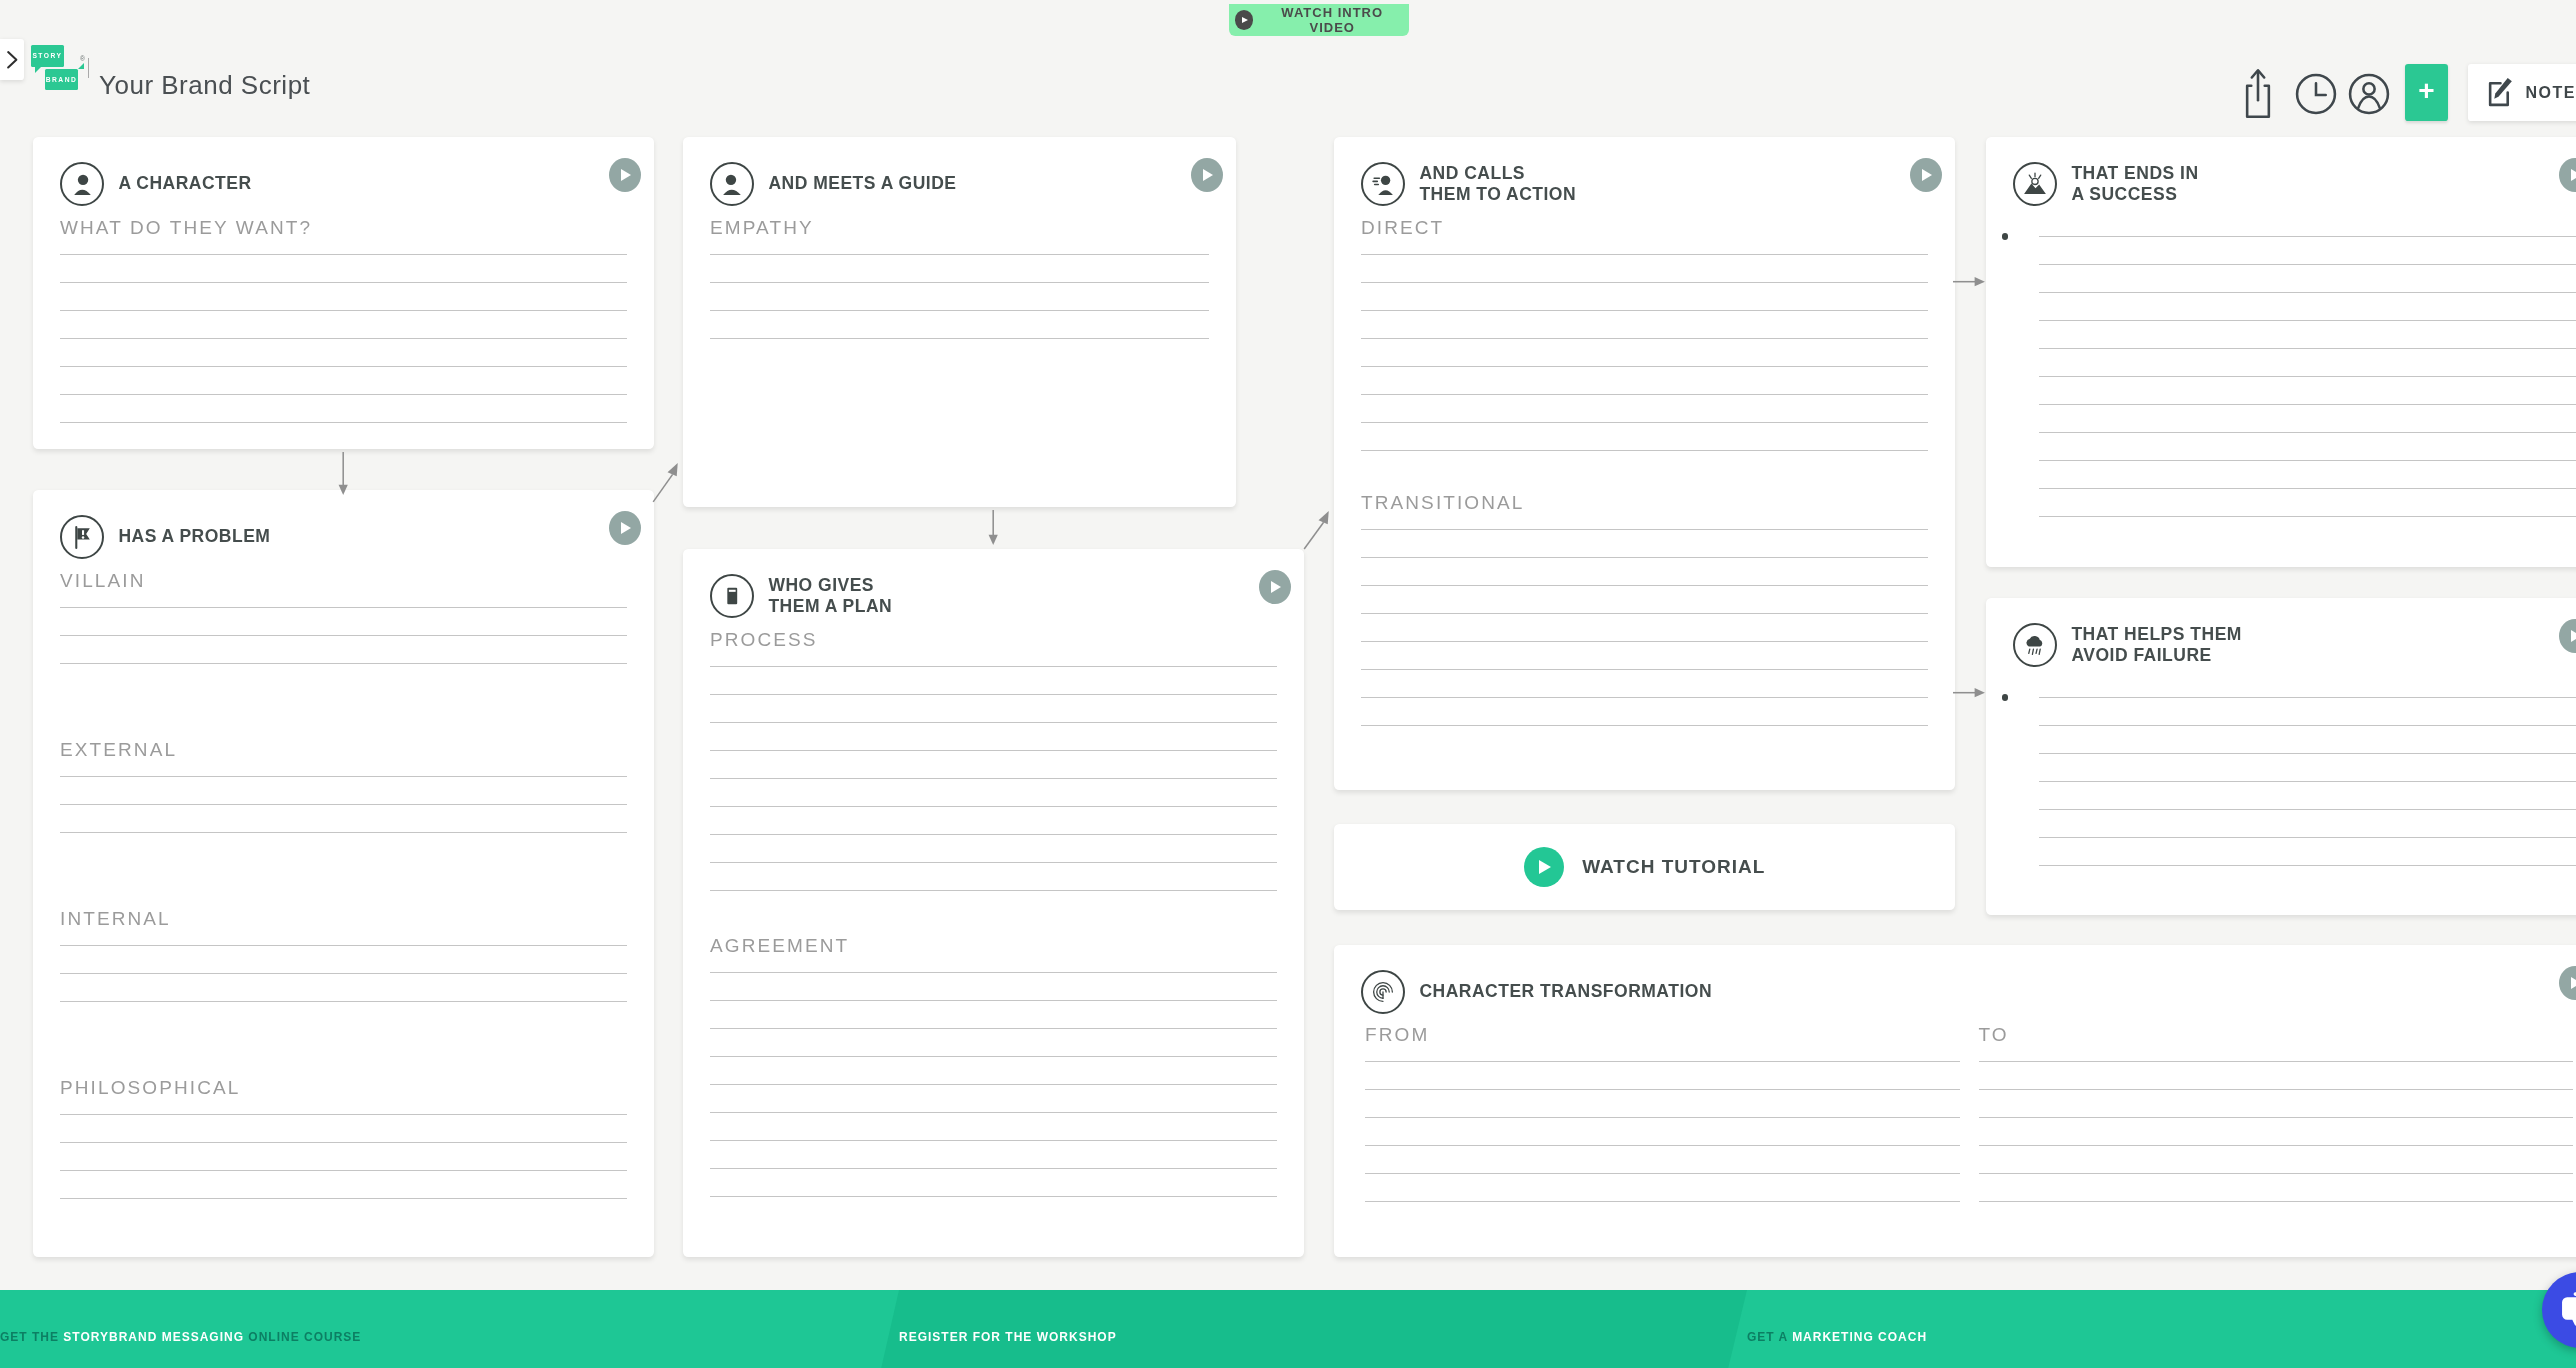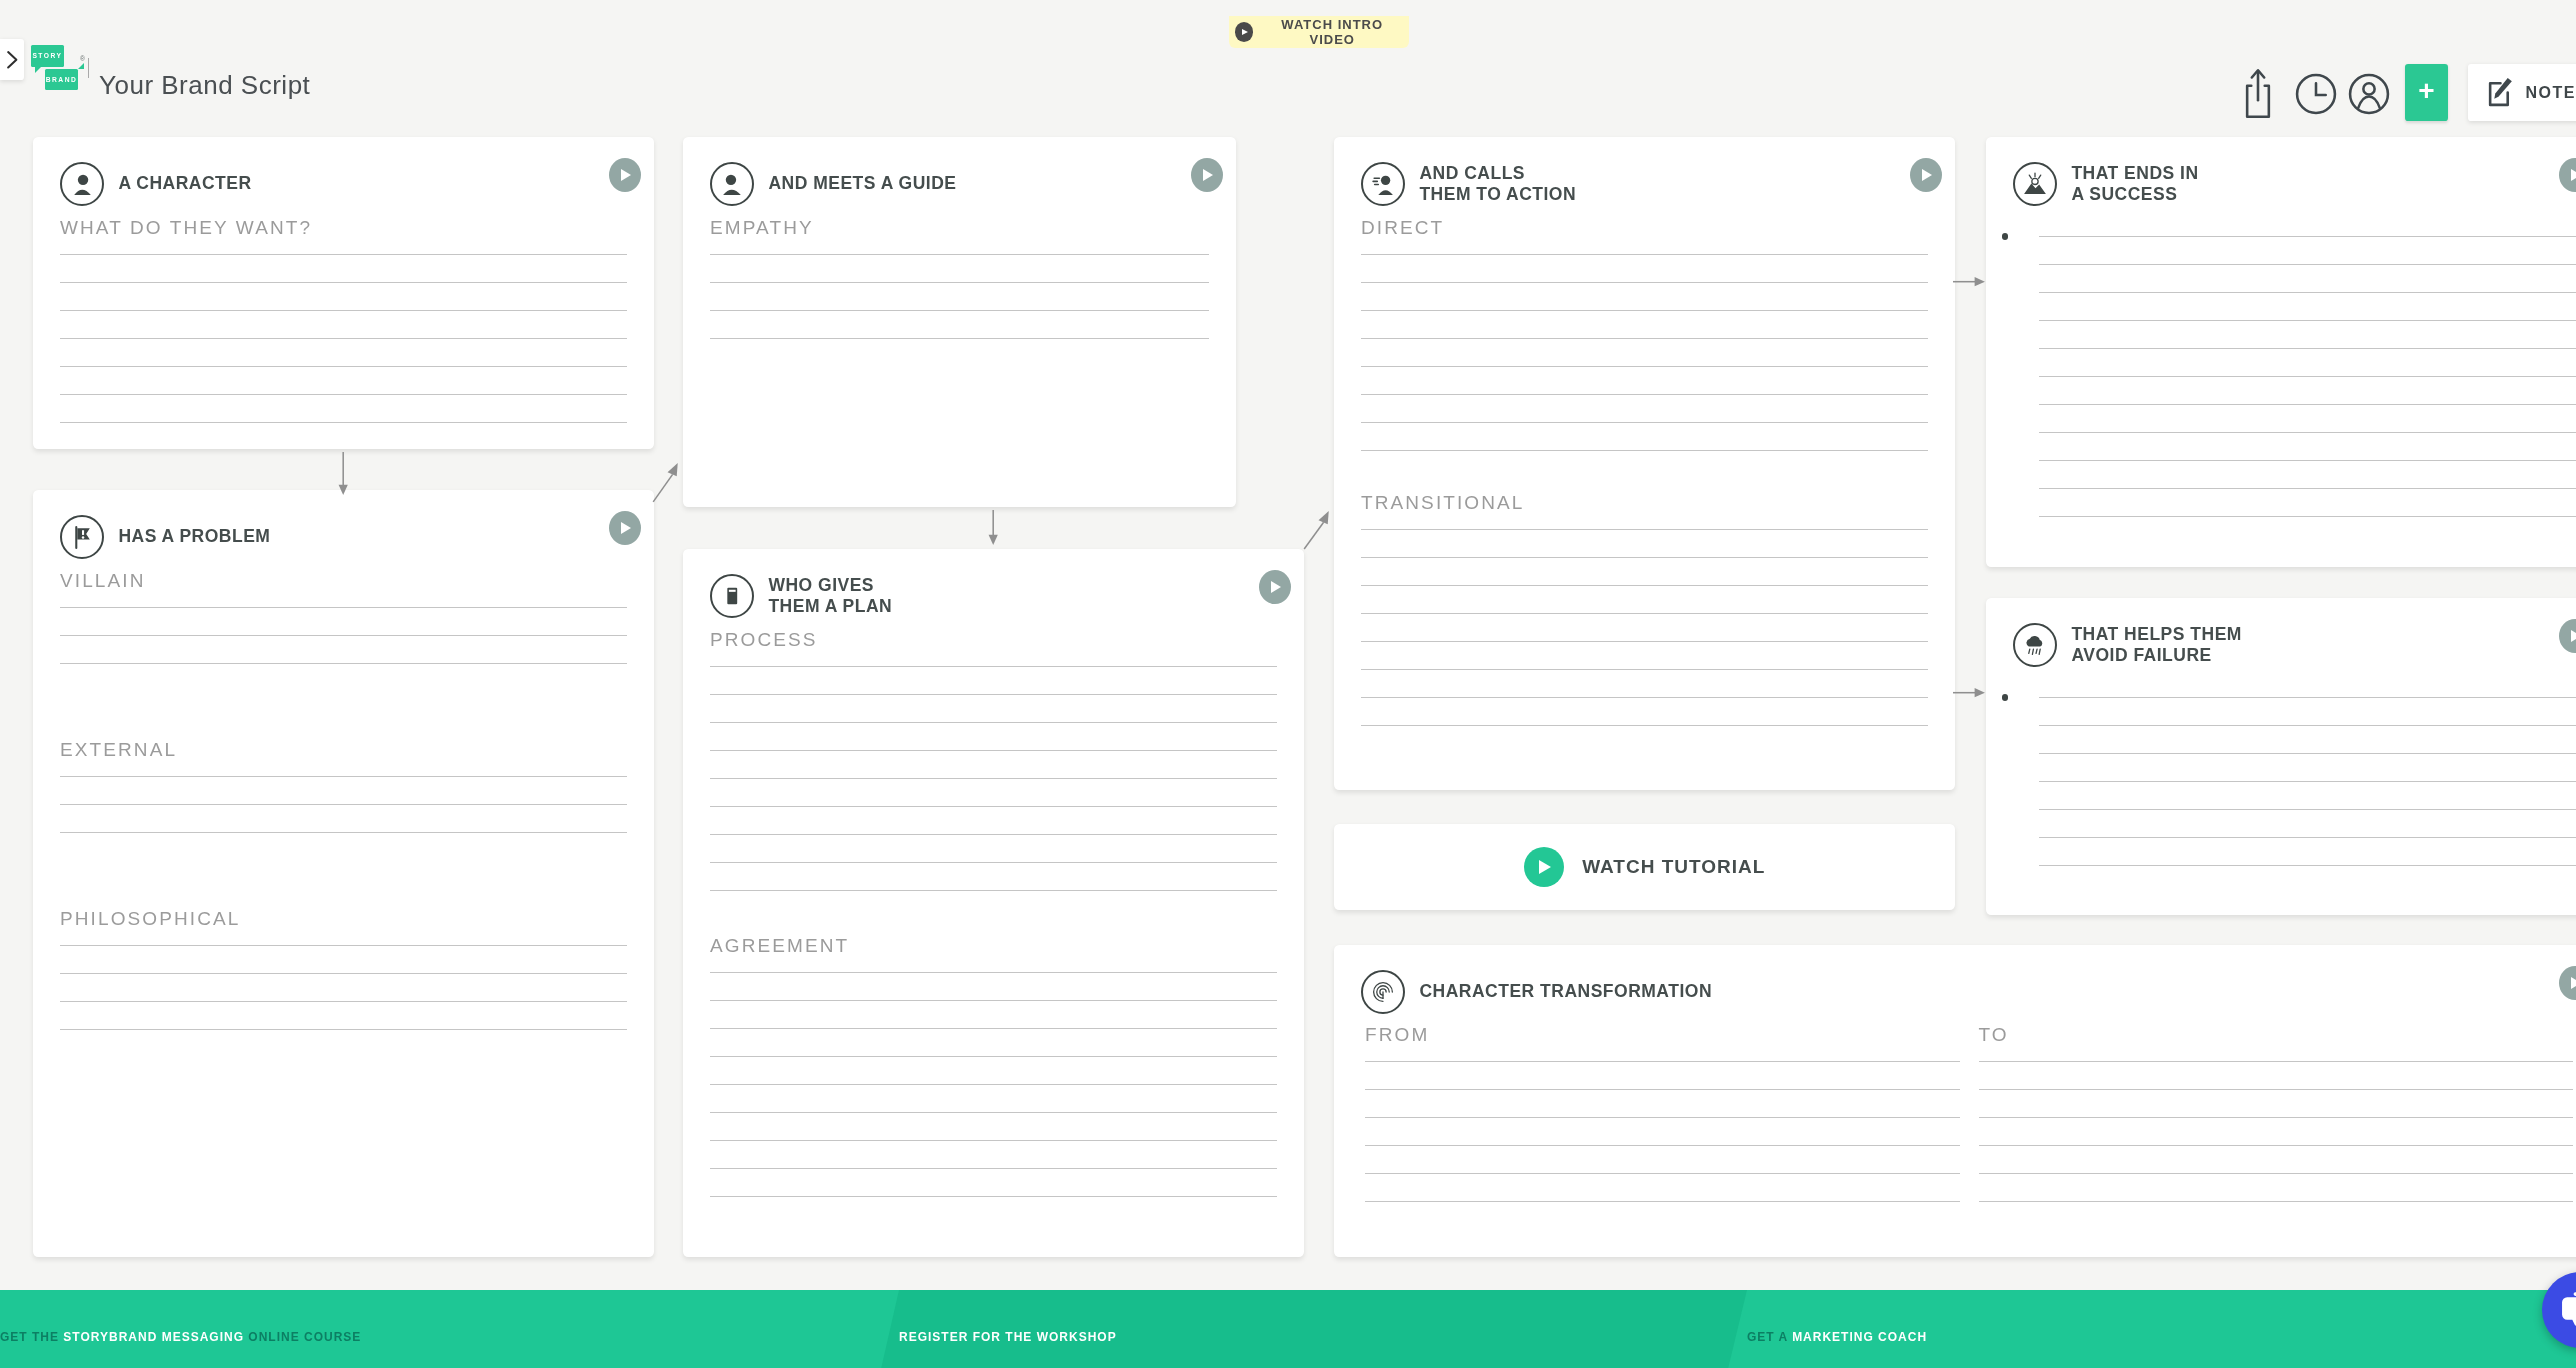--- a/index.html
+++ b/index.html
@@ -12,21 +12,21 @@
   .logo{position:absolute;left:31px;top:44px;width:52px;height:47px;}
   .bubble{position:absolute;background:#2bc893;color:#fff;font-weight:700;font-size:6.7px;
        letter-spacing:1.5px;display:flex;align-items:center;justify-content:center;border-radius:1.5px;}
   .bubble.b1{left:0;top:1px;width:33px;height:21.6px;}
   .bubble.b2{left:14px;top:25px;width:33px;height:20.6px;}
   .btail1{position:absolute;left:4.1px;top:22px;width:0;height:0;border-left:7.2px solid #2bc893;border-bottom:7.2px solid transparent;}
   .btail2{position:absolute;left:47px;top:18.5px;width:0;height:0;border-right:6.7px solid #2bc893;border-top:6.7px solid transparent;}
   .logo-reg{position:absolute;left:49px;top:11.3px;font-size:6.7px;color:#6c7473;}
   .title-divider{position:absolute;left:88px;top:58px;width:1px;height:19.6px;background:#a9a9a9;}
   .page-title{position:absolute;left:99px;top:53px;font-size:26px;font-weight:400;color:#4a4f52;letter-spacing:0.5px;text-align:center;}
-  .intro-pill{position:absolute;left:1229px;top:16px;width:180px;height:32px;background:#fef9c3;
+  .intro-pill{position:absolute;left:1229px;top:4px;width:180px;height:32px;background:#86efac;
        border:none;border-radius:0 0 6.2px 6.2px;display:flex;align-items:center;justify-content:center;gap:8.2px;cursor:pointer;}
   .intro-pill .pcirc{width:19.6px;height:19.6px;border-radius:50%;background:#4a4a4a;display:flex;align-items:center;justify-content:center;}
   .intro-pill .ptri{width:0;height:0;border-left:6.2px solid #fff;border-top:3.6px solid transparent;border-bottom:3.6px solid transparent;margin-left:1.5px;}
   .intro-pill .ptxt{font-size:13px;font-weight:700;letter-spacing:1px;color:#4b4b4b;}
   .topbtn{position:absolute;top:66px;background:none;border:none;cursor:pointer;padding:0;}
   .plus-btn{position:absolute;left:2405px;top:64px;width:43px;height:57px;background:#2bc893;border:none;
        border-radius:3.1px;cursor:pointer;display:flex;align-items:center;justify-content:center;box-shadow:0 1.5px 3.1px rgba(0,0,0,.12);}
   .plus-btn span{color:#fff;font-size:28px;font-weight:700;line-height:1;margin-top:-2.1px;}
   .notepad-btn{position:absolute;left:2468px;top:64px;width:164px;height:57px;background:#fff;border:none;border-radius:3.1px;
        cursor:pointer;display:flex;align-items:center;justify-content:center;gap:10.3px;box-shadow:0 1.5px 4.1px rgba(0,0,0,.10);}
@@ -216,20 +216,28 @@
       </div>
       <div class="sec">
         <div class="sec-label">EXTERNAL</div>
         <div class="lines">
             <div class="wline"></div>
             <div class="wline"></div>
             <div class="wline"></div>
           </div>
       </div>
       <div class="sec">
+        <div class="sec-label">INTERNAL</div>
+        <div class="lines">
+            <div class="wline"></div>
+            <div class="wline"></div>
+            <div class="wline"></div>
+          </div>
+      </div>
+      <div class="sec">
         <div class="sec-label">PHILOSOPHICAL</div>
         <div class="lines">
             <div class="wline"></div>
             <div class="wline"></div>
             <div class="wline"></div>
             <div class="wline"></div>
           </div>
       </div>
     </div>
   </div>

